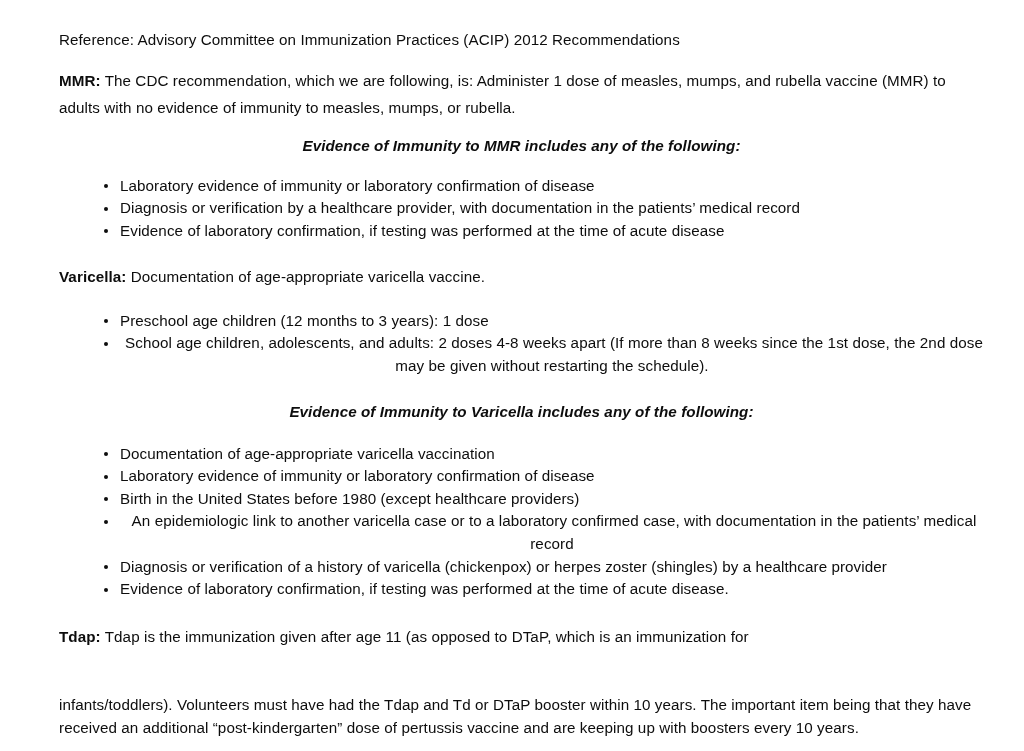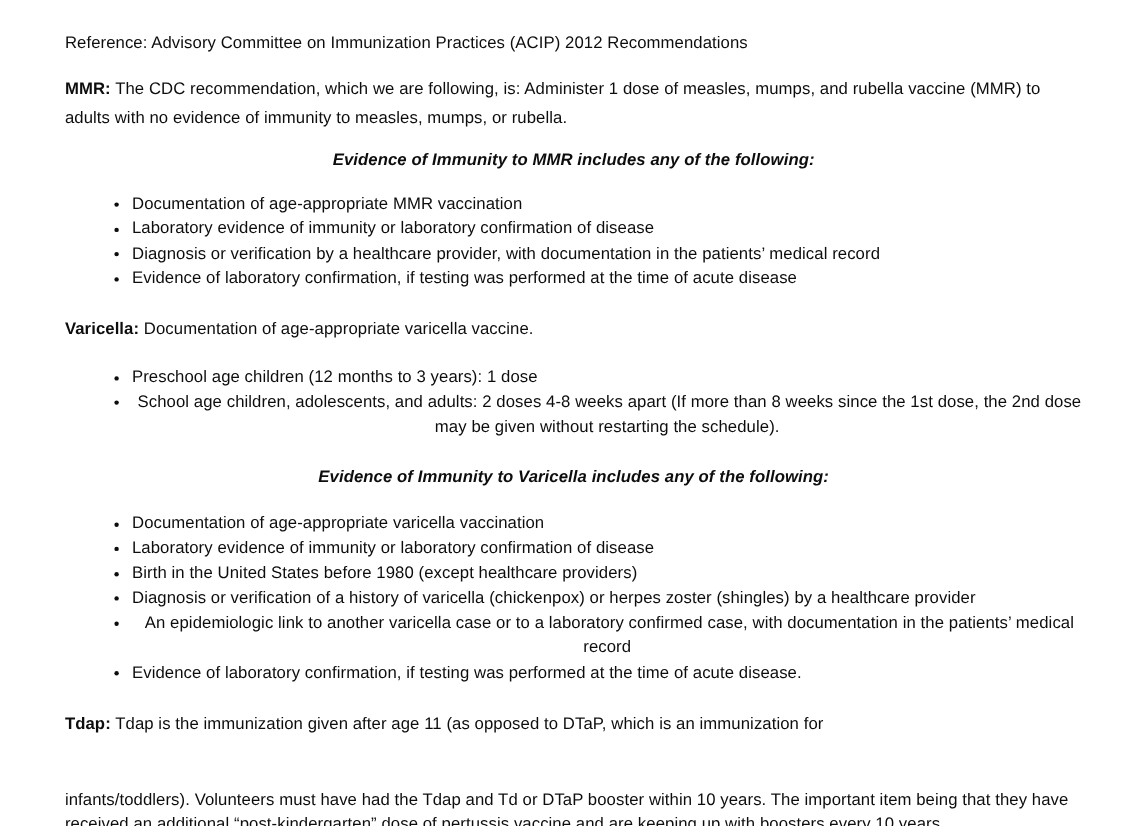--- a/index.html
+++ b/index.html
@@ -102,21 +102,20 @@
 
   <p class="para"><span class="strong">MMR:</span><span> The CDC recommendation, which we are following, is: Administer 1 dose of measles, mumps, and rubella vaccine (MMR) to adults with no evidence of immunity to measles, mumps, or rubella.</span></p>
 
   <div class="gap-mmr-head"></div>
 
   <p class="subhead">Evidence of Immunity to MMR includes any of the following:</p>
 
   <div class="gap-list-1"></div>
 
   <ul class="bullets">
-    <li><span>Documentation of age-appropriate MMR vaccination</span></li>
     <li><span>Laboratory evidence of immunity or laboratory confirmation of disease</span></li>
     <li><span>Diagnosis or verification by a healthcare provider, with documentation in the patients’ medical record</span></li>
     <li><span>Evidence of laboratory confirmation, if testing was performed at the time of acute disease</span></li>
   </ul>
 
   <div class="gap-after-list1"></div>
 
   <p class="para"><span class="strong">Varicella:</span><span> Documentation of age-appropriate varicella vaccine.</span></p>
 
   <div class="gap-var-list"></div>
@@ -131,24 +130,24 @@
   <div class="gap-after-var"></div>
 
   <p class="subhead">Evidence of Immunity to Varicella includes any of the following:</p>
 
   <div class="gap-varlist2"></div>
 
   <ul class="bullets">
     <li><span>Documentation of age-appropriate varicella vaccination</span></li>
     <li><span>Laboratory evidence of immunity or laboratory confirmation of disease</span></li>
     <li><span>Birth in the United States before 1980 (except healthcare providers)</span></li>
-    <li><span>Diagnosis or verification of a history of varicella (chickenpox) or herpes zoster (shingles) by a healthcare provider</span></li>
     <li>
         <span class="cont">An epidemiologic link to another varicella case or to a laboratory confirmed case, with documentation in the patients’ medical record</span>
       </li>
+    <li><span>Diagnosis or verification of a history of varicella (chickenpox) or herpes zoster (shingles) by a healthcare provider</span></li>
     <li><span>Evidence of laboratory confirmation, if testing was performed at the time of acute disease.</span></li>
   </ul>
 
   <div class="gap-after-vlist2"></div>
 
   <p class="para"><span class="strong">Tdap:</span><span> Tdap is the immunization given after age 11 (as opposed to DTaP, which is an immunization for</span></p>
 
   <div class="gap-tdap-body"></div>
 
   <p class="para" style="line-height:22.6px;margin-top:36px;">infants/toddlers). Volunteers must have had the Tdap and Td or DTaP booster within 10 years. The important item being that they have received an additional “post-kindergarten” dose of pertussis vaccine and are keeping up with boosters every 10 years.</p>

